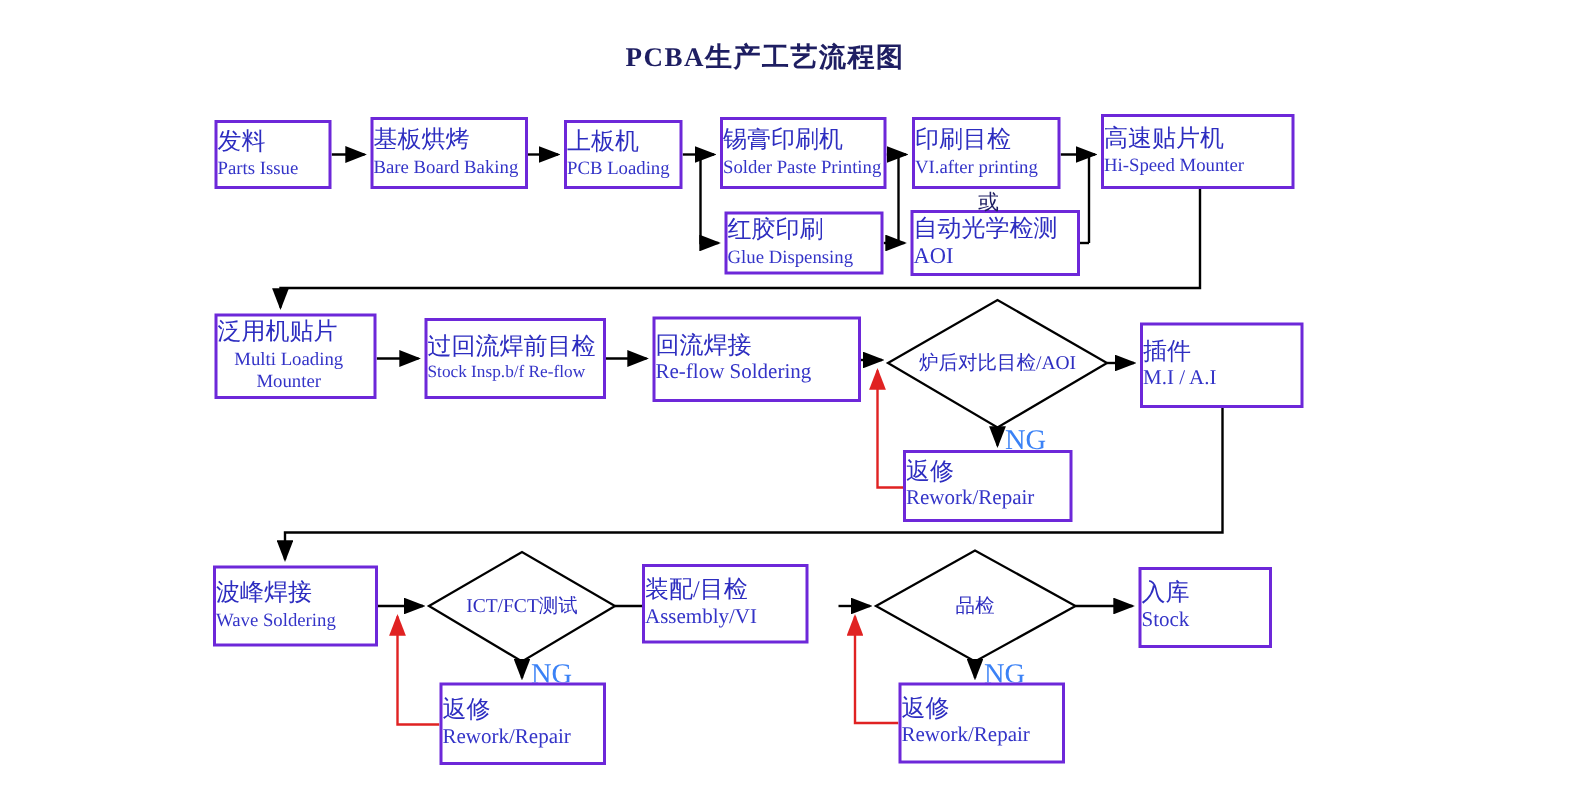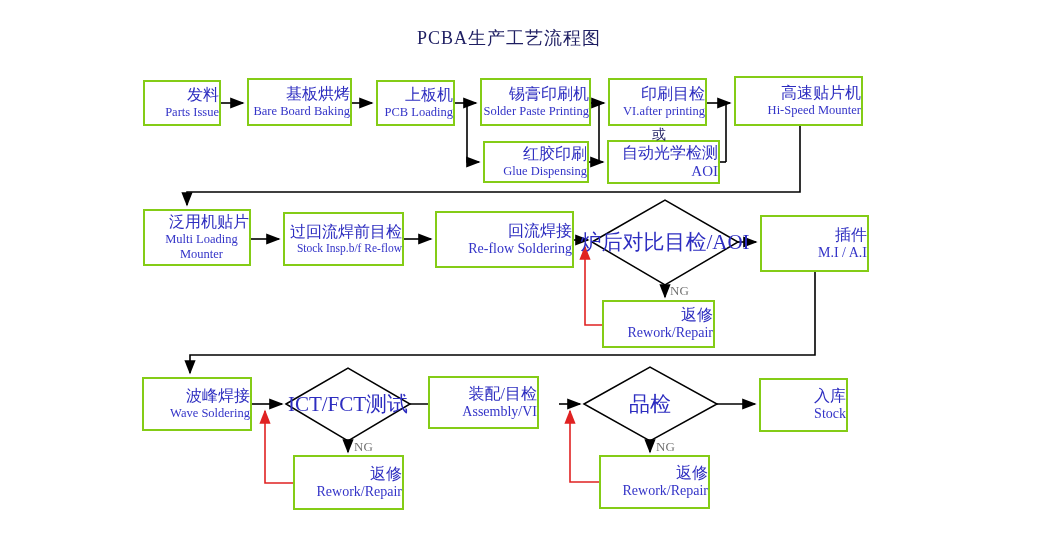--- a/index.html
+++ b/index.html
@@ -2,36 +2,36 @@
 <html><head>
 <meta charset="utf-8">
 <style>
   html,body{margin:0;padding:0;background:#fff;}
   #canvas{
     position:relative;width:1050px;height:538px;background:#ffffff;overflow:hidden;
     font-family:"Liberation Serif","DejaVu Serif",serif;
   }
   #wires{position:absolute;left:0;top:0;width:1050px;height:538px;}
   .title{
-    position:absolute;left:417px;top:26px;font-size:18px;font-weight:normal;
+    position:absolute;left:417px;top:26px;font-size:18px;font-weight:bold;
     color:#1e1e62;letter-spacing:1px;white-space:nowrap;
   }
   .node{
-    position:absolute;box-sizing:border-box;border:2px solid #84cc16;background:#fff;
-    display:flex;flex-direction:column;justify-content:center;align-items:flex-end;
+    position:absolute;box-sizing:border-box;border:2px solid #6d28d9;background:#fff;
+    display:flex;flex-direction:column;justify-content:center;align-items:flex-start;
     text-align:center;line-height:1.18;
   }
   .zh{font-size:16px;color:#2d2dc0;white-space:nowrap;}
   .en{font-size:12.5px;color:#3434c8;white-space:nowrap;}
   .en.wrap{white-space:normal;}
   .dlabel{
-    position:absolute;transform:translate(-50%,-50%);font-size:21px;color:#2d2dc0;
+    position:absolute;transform:translate(-50%,-50%);font-size:13px;color:#2d2dc0;
     white-space:nowrap;background:transparent;
   }
-  .small-label{position:absolute;font-size:13px;color:#737373;white-space:nowrap;}
+  .small-label{position:absolute;font-size:19px;color:#3b82f6;white-space:nowrap;}
   .or-label{position:absolute;font-size:14px;color:#1e1e62;white-space:nowrap;}
 </style>
 </head>
 <body>
 
 <div id="canvas">
 
   <svg id="wires" width="1050" height="538" viewBox="0 0 1050 538">
     <defs>
       <marker id="ah" markerWidth="9" markerHeight="7" refX="8" refY="3.5" orient="auto">

